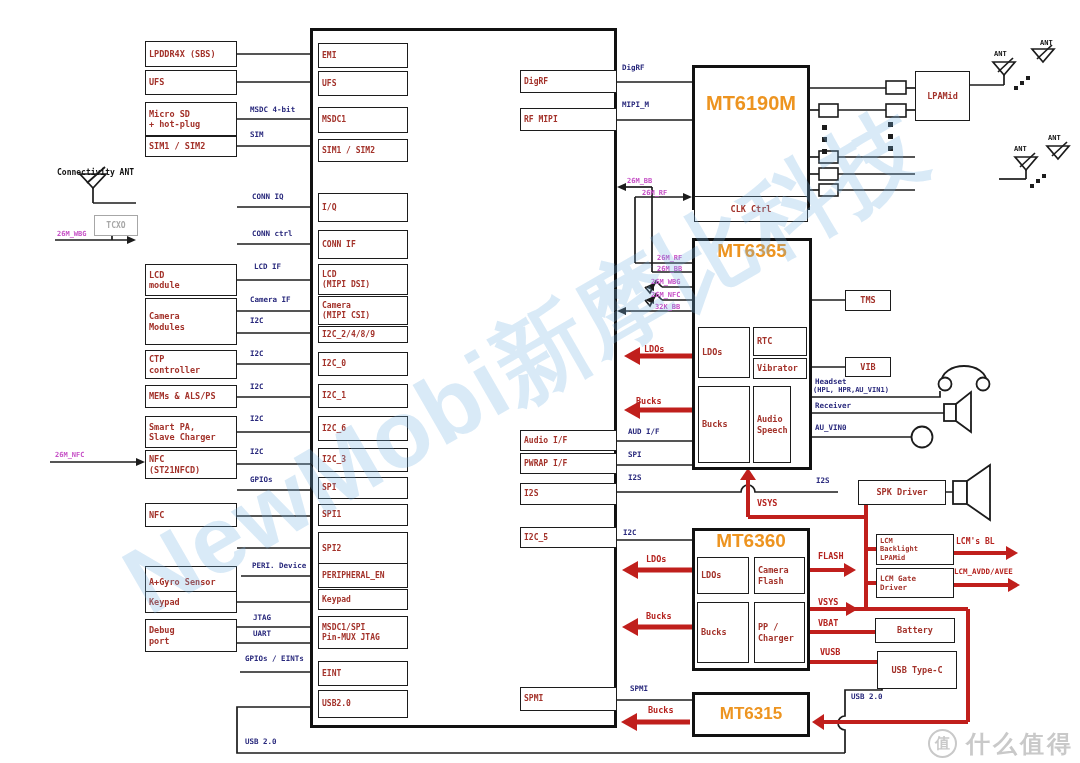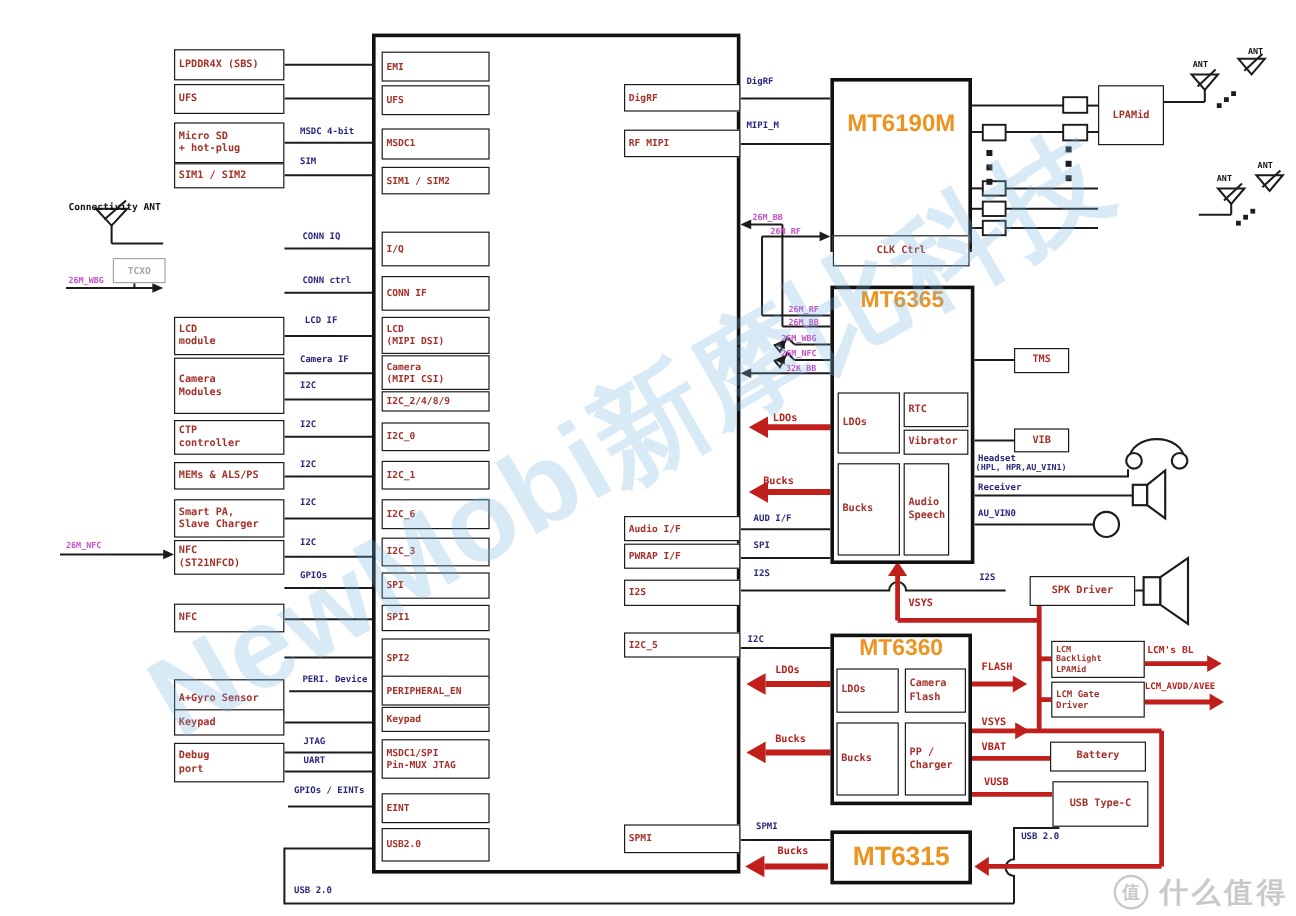--- a/index.html
+++ b/index.html
@@ -290,21 +290,21 @@
   <div class="chip" style="left:692px;top:528px;width:118px;height:143px"></div>
   <div class="ttl" style="left:694px;top:531px;width:114px;font-size:19px">MT6360</div>
   <div class="b" style="left:697px;top:557px;width:52px;height:37px">LDOs</div>
   <div class="b" style="left:754px;top:557px;width:51px;height:37px">Camera
 Flash</div>
   <div class="b" style="left:697px;top:602px;width:52px;height:61px">Bucks</div>
   <div class="b" style="left:754px;top:602px;width:51px;height:61px">PP /
 Charger</div>
 
   <div class="chip" style="left:692px;top:692px;width:118px;height:45px">
-    <span class="ttl" style="position:static;font-size:22px">MT6315</span>
+    <span class="ttl" style="position:static;font-size:17px">MT6315</span>
   </div>
 
   <div class="b c" style="left:858px;top:480px;width:88px;height:25px">SPK Driver</div>
   <div class="b" style="left:876px;top:534px;width:78px;height:31px;font-size:7px;line-height:1.18">LCM
 Backlight
 LPAMid</div>
   <div class="b" style="left:876px;top:568px;width:78px;height:30px;font-size:7.5px">LCM Gate
 Driver</div>
   <div class="b c" style="left:875px;top:618px;width:80px;height:25px">Battery</div>
   <div class="b c" style="left:877px;top:651px;width:80px;height:38px">USB Type-C</div>

